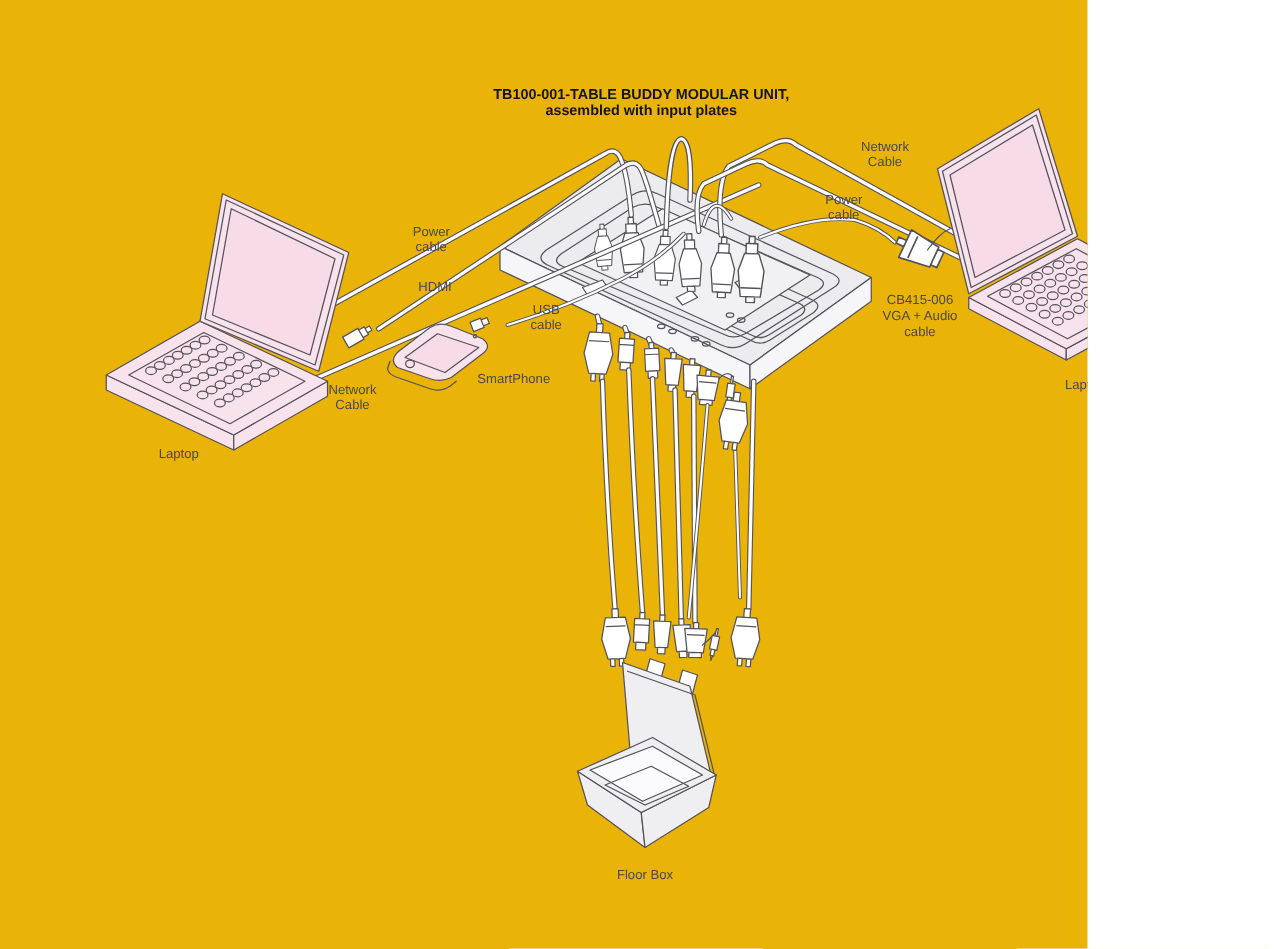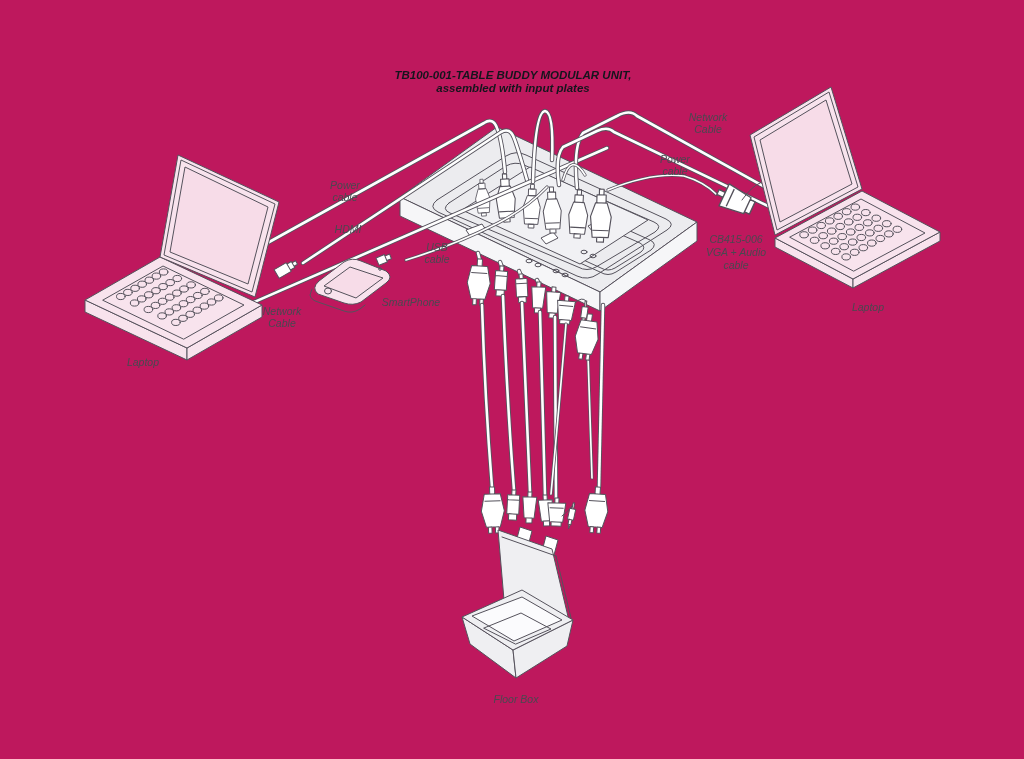--- a/index.html
+++ b/index.html
@@ -1,17 +1,17 @@
 <!DOCTYPE html>
 <html style="--c-line: #55525c; --c-pink: #f8e3ed; --c-pink-screen: #f7dce8; --c-table: #ececef; --c-table-side: #f6f6f8; --c-plate: #f1f1f4; --c-box: #efeff2; --c-text: #4a4850; --c-title: #15151d;"><head>
 <meta charset="utf-8">
 <style>
   html,body{margin:0;padding:0;background:#fff;}
-  #stage{position:relative;width:1024px;height:759px;background:#be185d;overflow:hidden;
-         font-family:"Liberation Sans",sans-serif;font-style:italic;}
+  #stage{position:relative;width:870px;height:759px;background:#eab308;overflow:hidden;
+         font-family:"Liberation Sans",sans-serif;}
   svg text{font-family:"Liberation Sans",sans-serif;font-size:10.5px;fill:var(--c-text);text-anchor:middle;}
   svg text.title{font-weight:bold;font-size:11.5px;fill:var(--c-title);}
   .ln{fill:none;stroke:var(--c-line);stroke-width:1;stroke-linejoin:round;stroke-linecap:round;}
   .cable{fill:none;stroke:var(--c-line);stroke-width:4.4;stroke-linecap:round;stroke-linejoin:round;}
   .cable.thin{stroke-width:3.2;}
   .cable-inner{fill:none;stroke:#fff;stroke-width:2.6;stroke-linecap:round;stroke-linejoin:round;}
   .cable-inner.thin{stroke-width:1.7;}
   .fw{fill:#fff;stroke:var(--c-line);stroke-width:1;stroke-linejoin:round;}
   .fp{fill:var(--c-pink);stroke:var(--c-line);stroke-width:1;stroke-linejoin:round;}
   .fps{fill:var(--c-pink-screen);stroke:var(--c-line);stroke-width:1;stroke-linejoin:round;}

